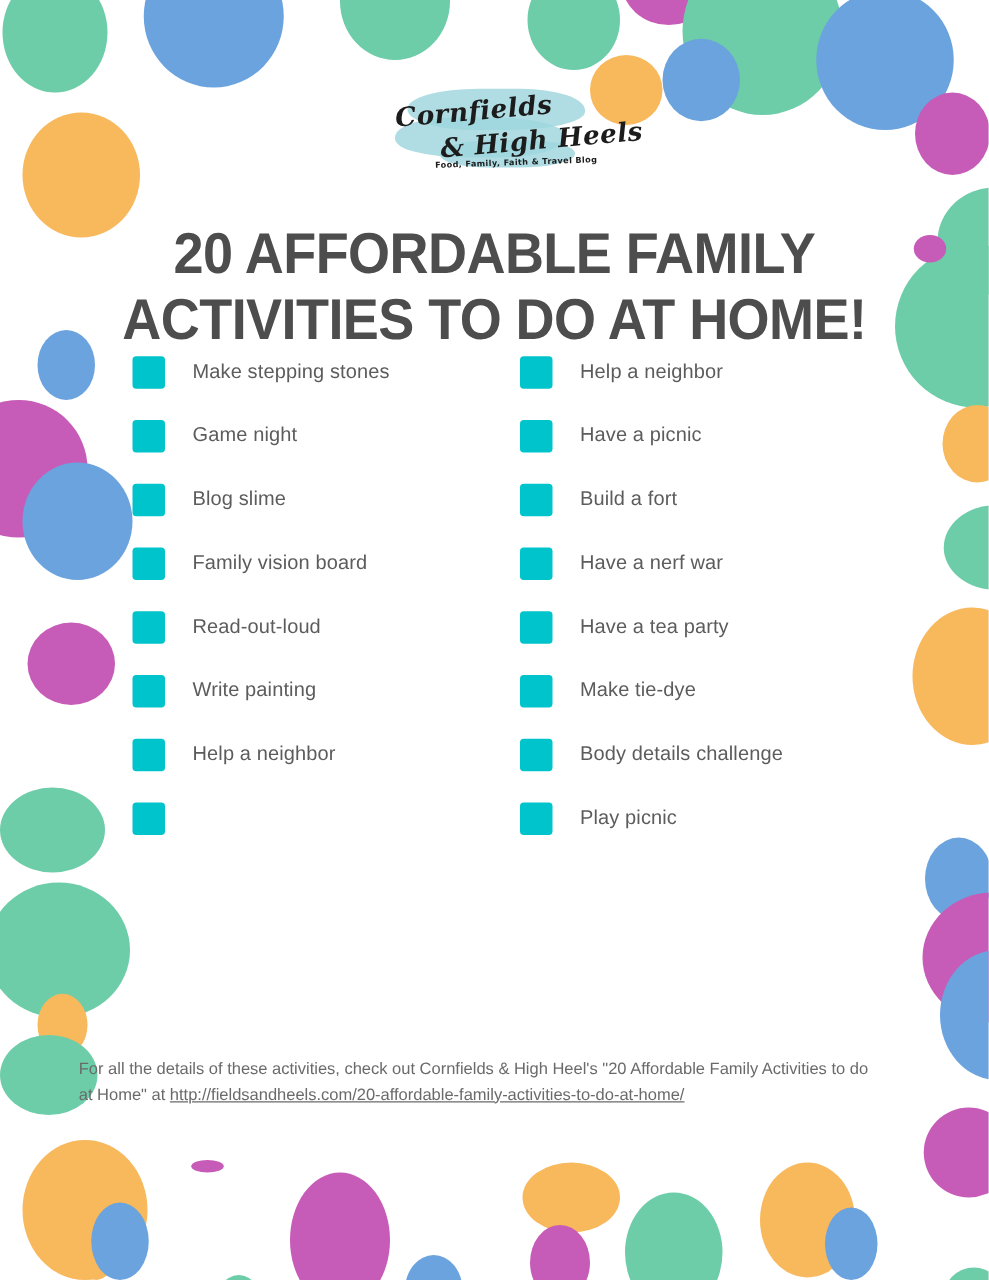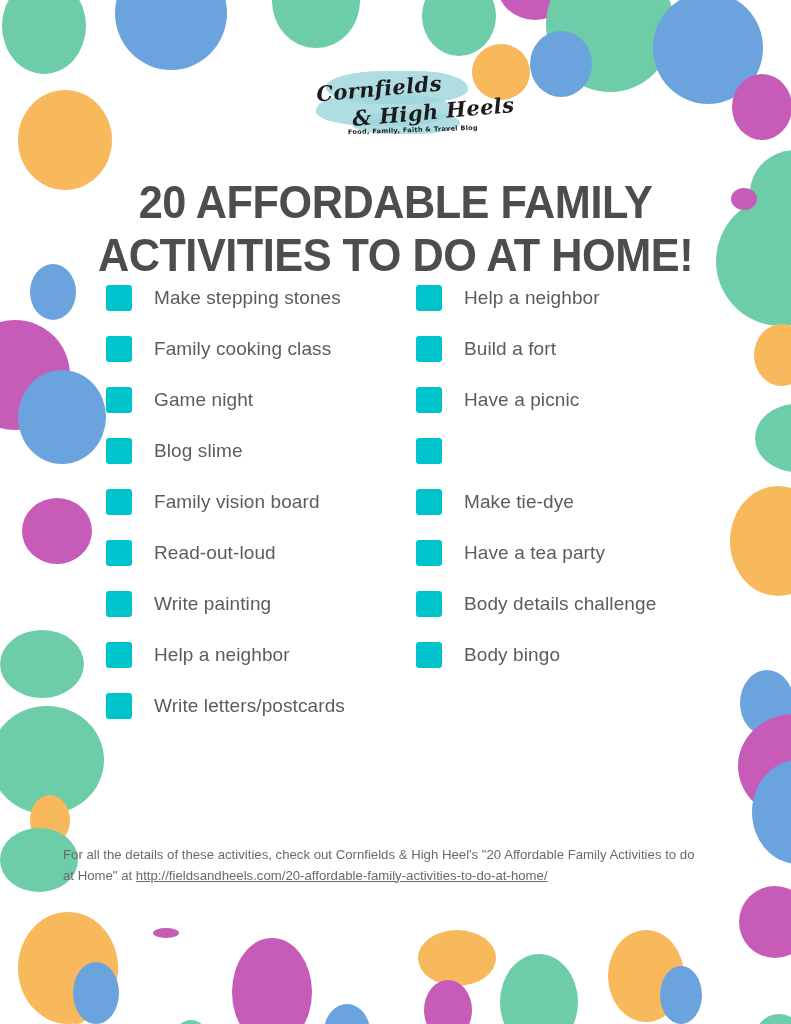--- a/index.html
+++ b/index.html
@@ -130,21 +130,21 @@
     flex: 0 0 auto;
     width: 26px;
     height: 26px;
     background: #00c4cc;
     border-radius: 3px;
   }
   .item-label {
     margin-left: 22px;
     color: #5c5c5c;
     font-family: "Liberation Sans", sans-serif;
-    font-size: 19px;
+    font-size: 16px;
     line-height: 24px;
     font-weight: 400;
     letter-spacing: .1px;
     white-space: nowrap;
   }
   
   #footer {
     position: absolute;
     left: 63px;
     top: 845px;
@@ -229,24 +229,20 @@
     </h1>
 
     <div id="checklist">
       <div class="col" id="col-left">
           <div class="item">
             <div class="checkbox" style="background: rgb(0, 196, 204);"></div>
             <span class="item-label">Make stepping stones</span>
           </div>
           <div class="item">
             <div class="checkbox" style="background: rgb(0, 196, 204);"></div>
-            <span class="item-label">Family cooking class</span>
-          </div>
-          <div class="item">
-            <div class="checkbox" style="background: rgb(0, 196, 204);"></div>
             <span class="item-label">Game night</span>
           </div>
           <div class="item">
             <div class="checkbox" style="background: rgb(0, 196, 204);"></div>
             <span class="item-label">Blog slime</span>
           </div>
           <div class="item">
             <div class="checkbox" style="background: rgb(0, 196, 204);"></div>
             <span class="item-label">Family vision board</span>
           </div>
@@ -257,54 +253,54 @@
           <div class="item">
             <div class="checkbox" style="background: rgb(0, 196, 204);"></div>
             <span class="item-label">Write painting</span>
           </div>
           <div class="item">
             <div class="checkbox" style="background: rgb(0, 196, 204);"></div>
             <span class="item-label">Help a neighbor</span>
           </div>
           <div class="item">
             <div class="checkbox" style="background: rgb(0, 196, 204);"></div>
-            <span class="item-label">Write letters/postcards</span>
           </div>
         </div>
       <div class="col" id="col-right">
           <div class="item">
             <div class="checkbox" style="background: rgb(0, 196, 204);"></div>
             <span class="item-label">Help a neighbor</span>
           </div>
           <div class="item">
             <div class="checkbox" style="background: rgb(0, 196, 204);"></div>
+            <span class="item-label">Have a picnic</span>
+          </div>
+          <div class="item">
+            <div class="checkbox" style="background: rgb(0, 196, 204);"></div>
             <span class="item-label">Build a fort</span>
           </div>
           <div class="item">
             <div class="checkbox" style="background: rgb(0, 196, 204);"></div>
-            <span class="item-label">Have a picnic</span>
-          </div>
-          <div class="item">
-            <div class="checkbox" style="background: rgb(0, 196, 204);"></div>
+            <span class="item-label">Have a nerf war</span>
+          </div>
+          <div class="item">
+            <div class="checkbox" style="background: rgb(0, 196, 204);"></div>
+            <span class="item-label">Have a tea party</span>
           </div>
           <div class="item">
             <div class="checkbox" style="background: rgb(0, 196, 204);"></div>
             <span class="item-label">Make tie-dye</span>
           </div>
           <div class="item">
             <div class="checkbox" style="background: rgb(0, 196, 204);"></div>
-            <span class="item-label">Have a tea party</span>
-          </div>
-          <div class="item">
-            <div class="checkbox" style="background: rgb(0, 196, 204);"></div>
             <span class="item-label">Body details challenge</span>
           </div>
           <div class="item">
             <div class="checkbox" style="background: rgb(0, 196, 204);"></div>
-            <span class="item-label">Body bingo</span>
+            <span class="item-label">Play picnic</span>
           </div>
         </div>
     </div>
 
     <div id="footer">
       <span>For all the details of these activities, check out Cornfields &amp; High Heel's "20 Affordable Family Activities to do at Home" at </span><span id="footer-link">http://fieldsandheels.com/20-affordable-family-activities-to-do-at-home/</span>
     </div>
 
   </div>
 </div>

